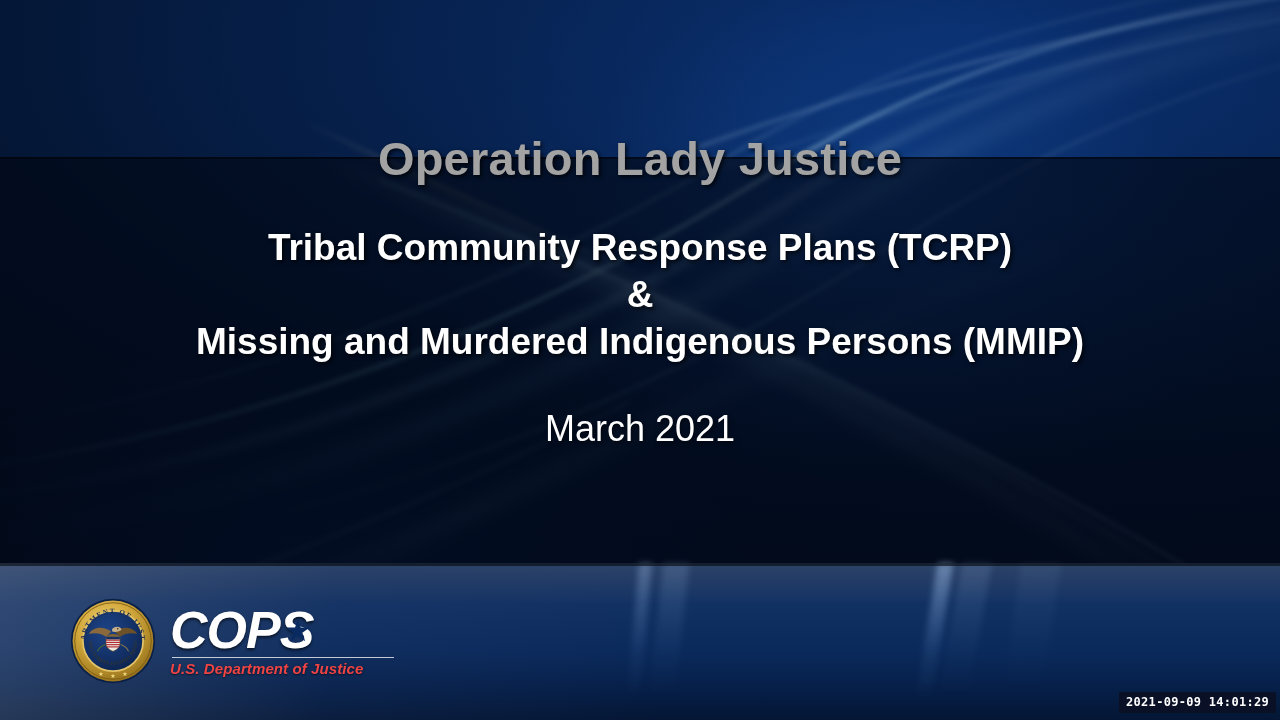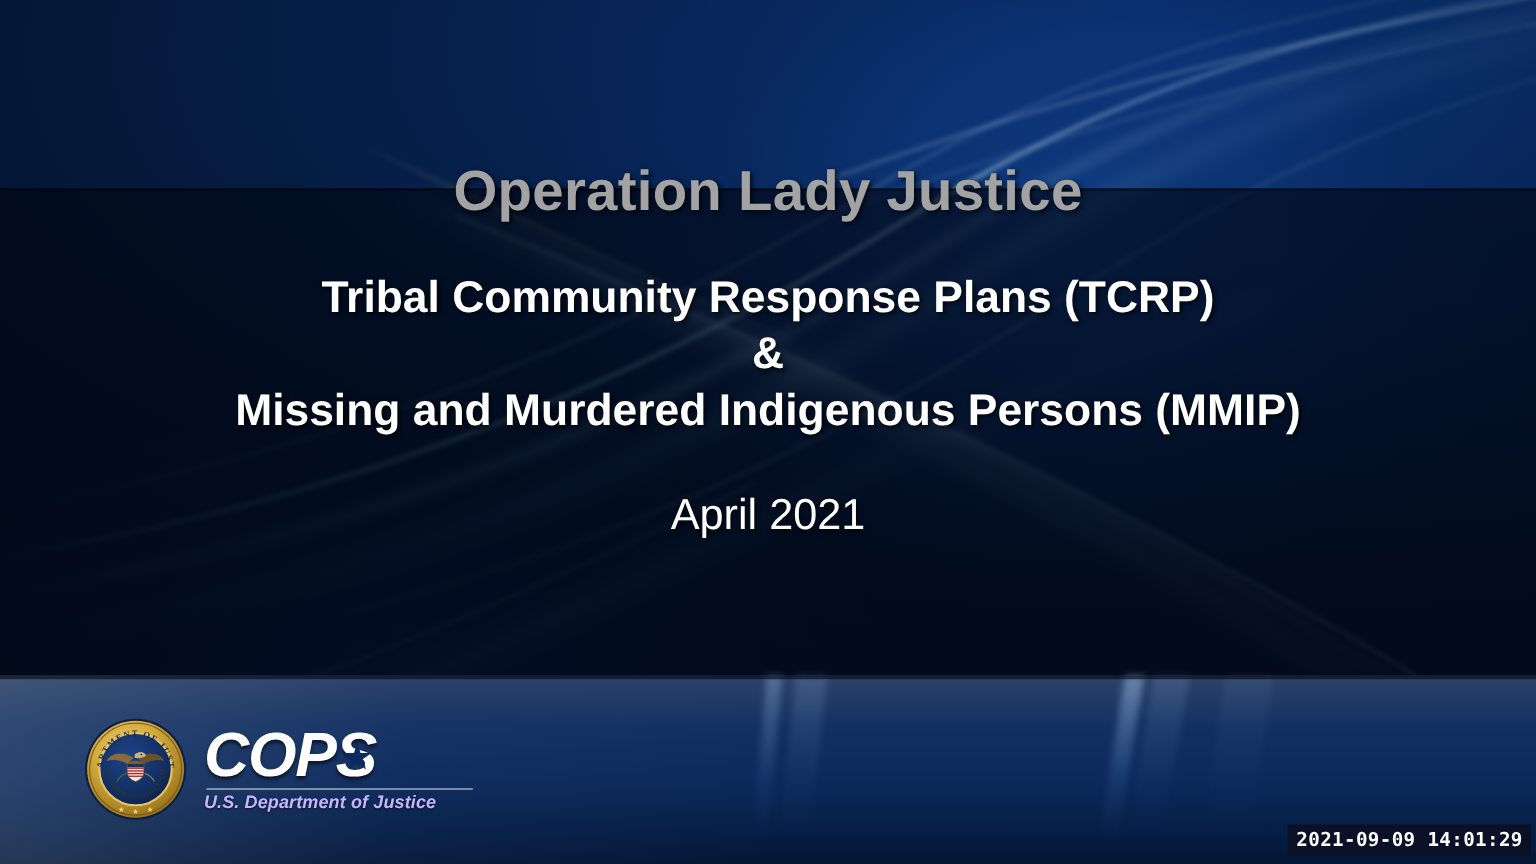--- a/index.html
+++ b/index.html
@@ -130,32 +130,32 @@
     height:1px; background:rgba(255,255,255,.75);
     margin:2px 0 2px 2px; width:222px;
   }
   .cops-tag1 {
     font-size:14.5px; font-style:italic; font-weight:normal;
     color:#ffffff; letter-spacing:.1px; white-space:nowrap;
     text-shadow:0 1px 2px rgba(0,0,0,.6);
   }
   .cops-tag2 {
     font-size:15px; font-style:italic; font-weight:bold;
-    color:#c4b5fd; letter-spacing:.1px; white-space:nowrap;
+    color:#ef4444; letter-spacing:.1px; white-space:nowrap;
     margin-top:1px;
     text-shadow:0 1px 2px rgba(0,0,0,.6);
   }
 
   
   .timestamp {
     position:absolute; right:4px; bottom:7px;
     background:#0a1026;
     color:#ffffff;
     font-family:"DejaVu Sans Mono", monospace;
-    font-size:16px; font-weight:bold;
+    font-size:12px; font-weight:bold;
     padding:3px 7px 4px 7px;
     letter-spacing:.3px;
     z-index:12;
     white-space:nowrap;
   }
 </style>
 </head>
 <body>
 
 <div id="slide">
@@ -236,21 +236,21 @@
     <span class="streak s5"></span>
   </div>
 
   <div class="text-layer">
     <h1 class="title-main">Operation Lady Justice</h1>
     <div class="subtitle-block">
       <span>Tribal Community Response Plans (TCRP)</span>
       <span class="amp">&amp;</span>
       <span>Missing and Murdered Indigenous Persons (MMIP)</span><br>
     </div>
-    <div class="date-line">April 2021</div>
+    <div class="date-line">March 2021</div>
   </div>
 
   <div class="logo-lockup">
 
     <div class="doj-seal">
       <svg viewBox="0 0 100 100" aria-hidden="true">
         <defs>
           <radialGradient id="ringg" cx="42%" cy="34%" r="72%">
             <stop offset="0%" stop-color="#f0d37a"></stop>
             <stop offset="48%" stop-color="#d3a93c"></stop>

